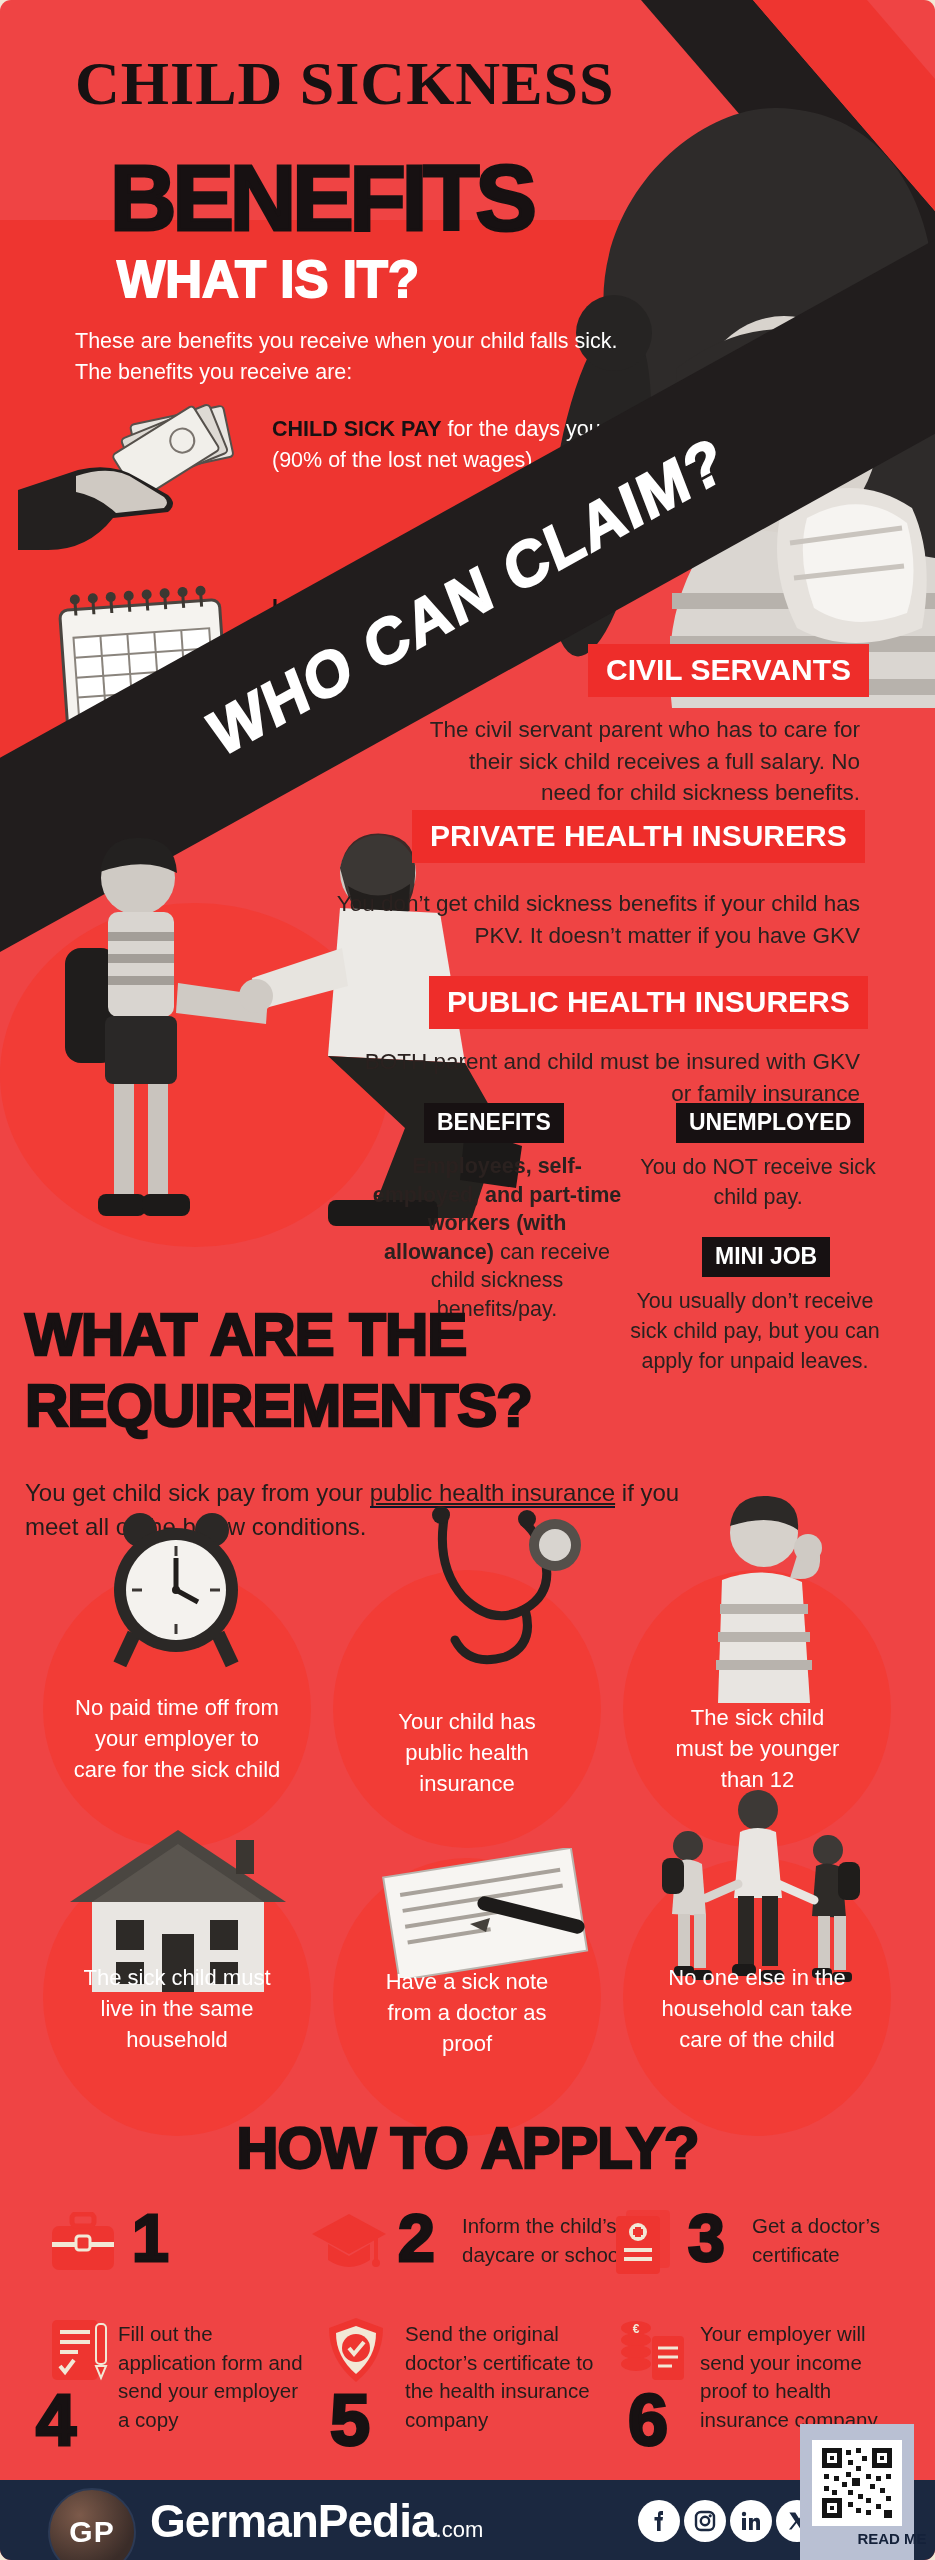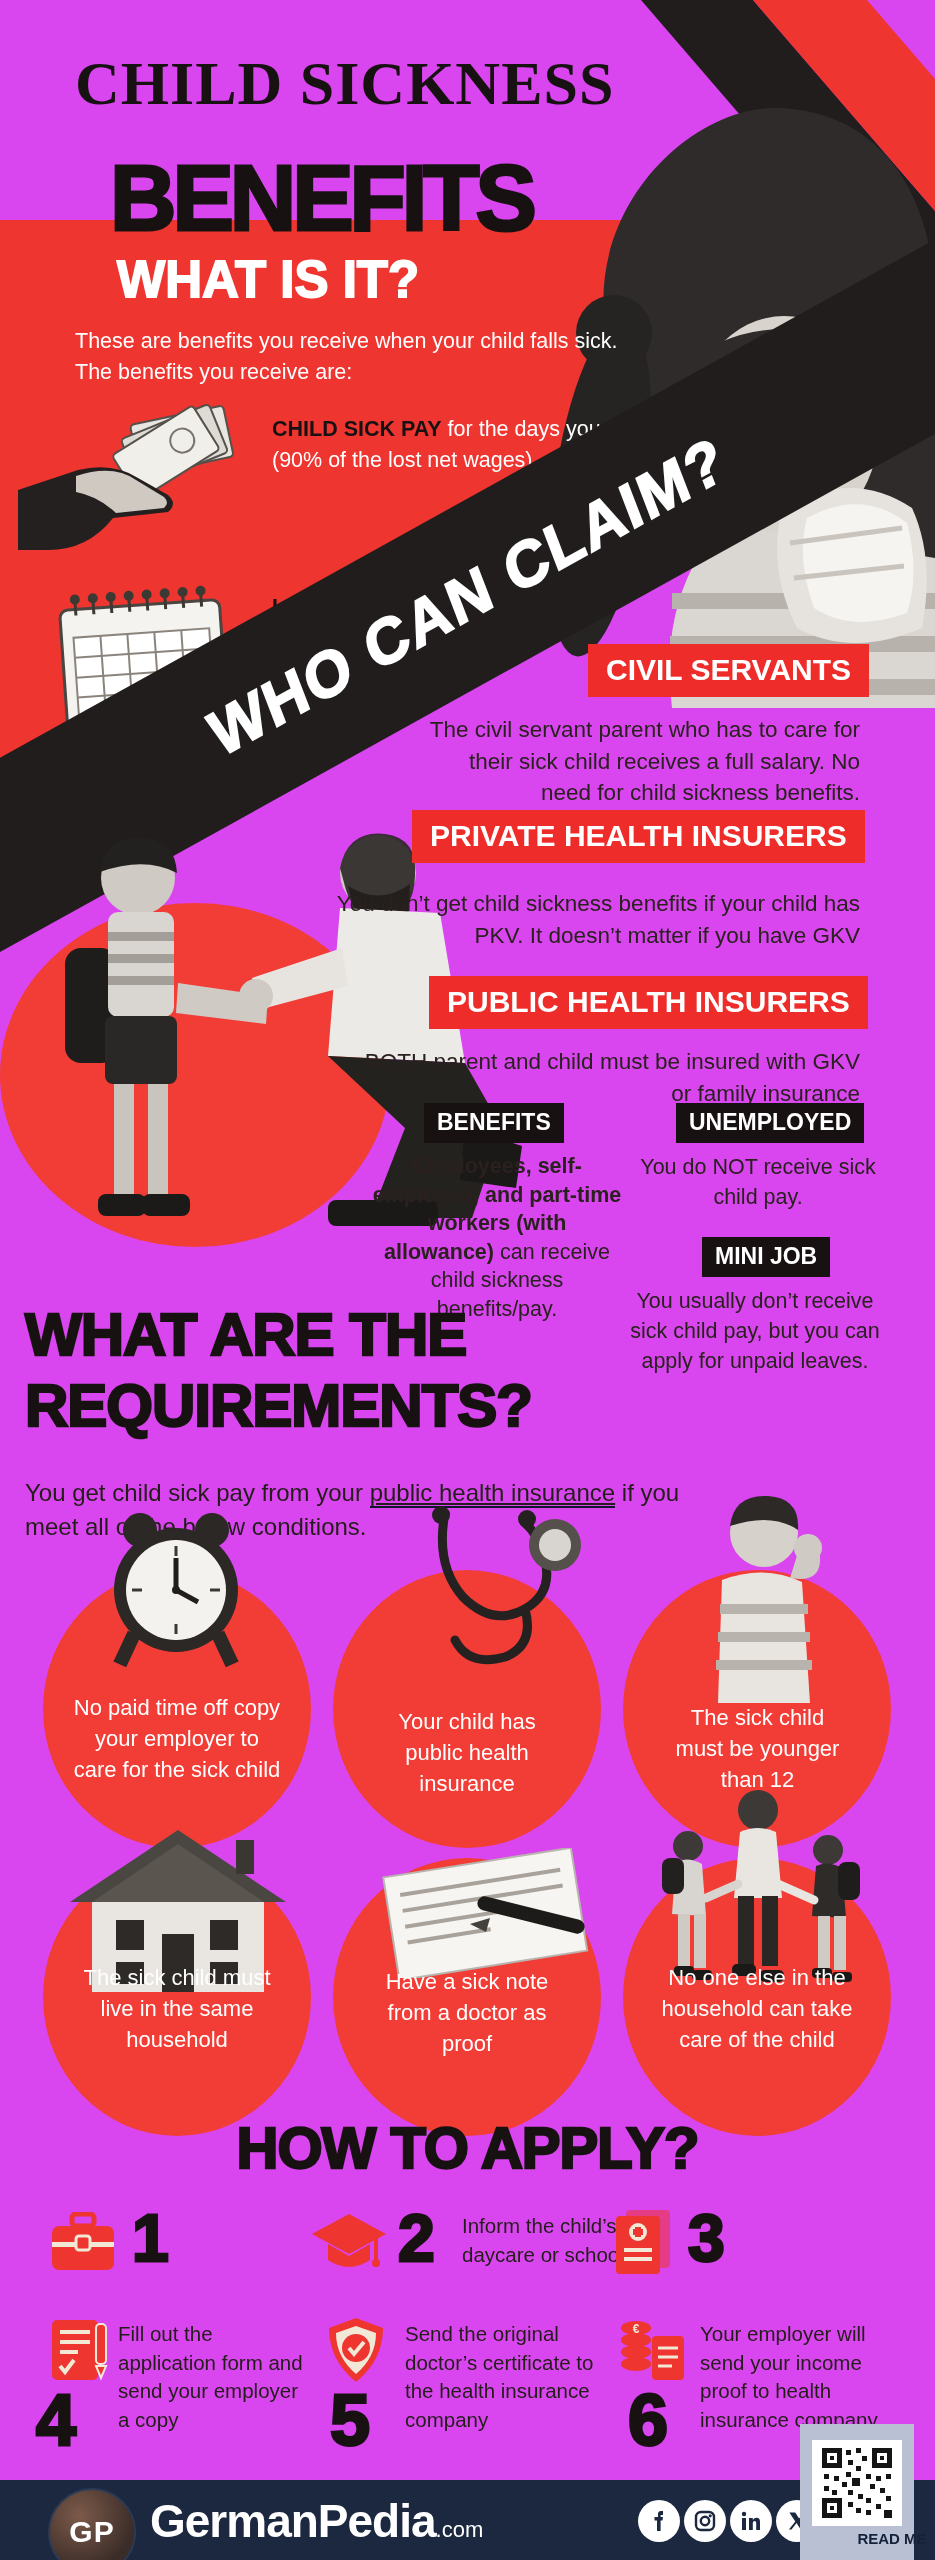--- a/index.html
+++ b/index.html
@@ -1,19 +1,19 @@
 <!DOCTYPE html>
 <html><head>
 <meta charset="utf-8">
 <style>
   html,body{margin:0;padding:0;}
   body{width:935px;height:2560px;overflow:hidden;position:relative;
        font-family:"Liberation Sans", sans-serif;background:#f2e8d6;}
   .abs{position:absolute;}
-  .page{position:absolute;inset:0;width:935px;height:2560px;overflow:hidden;background:#d946ef;}
+  .page{position:absolute;inset:0;width:935px;height:2560px;overflow:hidden;background:#ef4444;border-radius:11px;}
 
   
   .corner-black{left:0;top:0;width:935px;height:360px;background:#211d1d;
     clip-path:polygon(641px 0,753px 0,935px 211px,935px 341px);}
   .corner-red{left:0;top:0;width:935px;height:240px;background:#ee3530;
     clip-path:polygon(753px 0,867px 0,935px 79px,935px 211px);}
   .red-main{left:0;top:0;width:935px;height:1000px;background:#ee3530;
     clip-path:polygon(0 220px,660px 220px,560px 460px,0 770px);}
   .claim-band{left:-158px;top:511px;width:1250px;height:170px;background:#211d1d;
     transform:rotate(-29deg);display:flex;align-items:center;justify-content:center;}
@@ -266,21 +266,21 @@
       <path d="M58 38 Q62 6 96 8 Q128 10 126 42 Q100 24 58 38 Z" fill="#2c2927"></path>
       <path d="M50 92 Q92 76 130 94 L138 215 L46 215 Z" fill="#e8e5e1"></path>
       <rect x="48" y="116" width="88" height="10" fill="#b8b3ad"></rect>
       <rect x="46" y="144" width="92" height="10" fill="#b8b3ad"></rect>
       <rect x="44" y="172" width="96" height="10" fill="#b8b3ad"></rect>
       <path d="M118 90 Q150 96 148 68 Q144 52 128 58 Z" fill="#cfcac4"></path>
       <circle cx="136" cy="60" r="14" fill="#cfcac4"></circle>
     </svg>
   </div>
 
-  <div class="abs circle-text" style="left:72px;top:1692px;width:210px;">No paid time off copy your employer to care for the sick child</div>
+  <div class="abs circle-text" style="left:72px;top:1692px;width:210px;">No paid time off from your employer to care for the sick child</div>
   <div class="abs circle-text" style="left:387px;top:1706px;width:160px;">Your child has public health insurance</div>
   <div class="abs circle-text" style="left:670px;top:1702px;width:175px;">The sick child must be younger than 12</div>
 
   <div class="abs circle" style="left:43px;top:1858px;"></div>
   <div class="abs circle" style="left:333px;top:1858px;"></div>
   <div class="abs circle" style="left:623px;top:1858px;"></div>
 
   <div class="abs" style="left:58px;top:1822px;width:240px;height:175px;">
     <svg width="240" height="175" viewBox="0 0 240 175">
       <polygon points="120,8 228,80 12,80" fill="#4a4641"></polygon>
@@ -370,20 +370,21 @@
       <circle cx="26" cy="24" r="9" fill="#f2e8d6"></circle>
       <rect x="23" y="19" width="6" height="10" fill="#ee3530"></rect>
       <rect x="21" y="21" width="10" height="6" fill="#ee3530"></rect>
       <g stroke="#f2e8d6" stroke-width="4">
         <line x1="12" y1="42" x2="40" y2="42"></line>
         <line x1="12" y1="51" x2="40" y2="51"></line>
       </g>
     </svg>
   </div>
   <div class="abs step-num" style="left:688px;top:2205px;">3</div>
+  <div class="abs step-text" style="left:752px;top:2212px;width:170px;">Get a doctor’s certificate</div>
 
   <div class="abs" style="left:48px;top:2318px;width:64px;height:64px;">
     <svg width="64" height="64" viewBox="0 0 64 64">
       <rect x="4" y="2" width="46" height="60" rx="5" fill="#ee3530"></rect>
       <g stroke="#f2e8d6" stroke-width="4">
         <line x1="12" y1="14" x2="42" y2="14"></line>
         <line x1="12" y1="24" x2="42" y2="24"></line>
         <line x1="12" y1="34" x2="30" y2="34"></line>
       </g>
       <polyline points="12,48 17,54 26,42" fill="none" stroke="#f2e8d6" stroke-width="4"></polyline>

